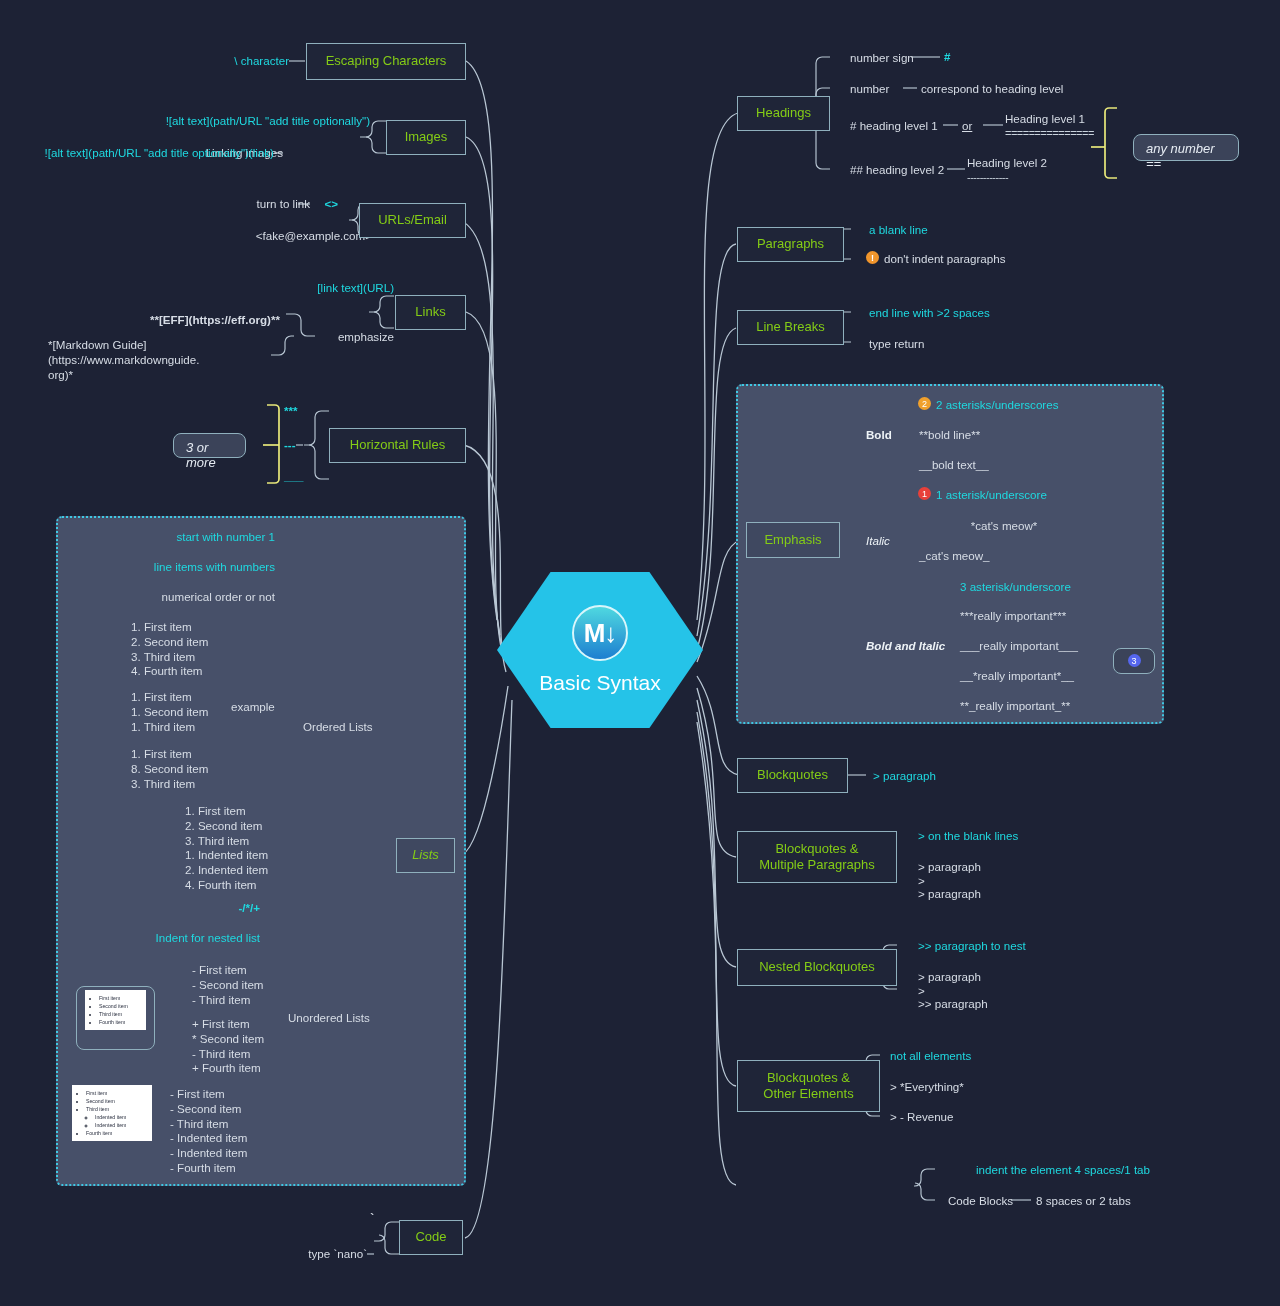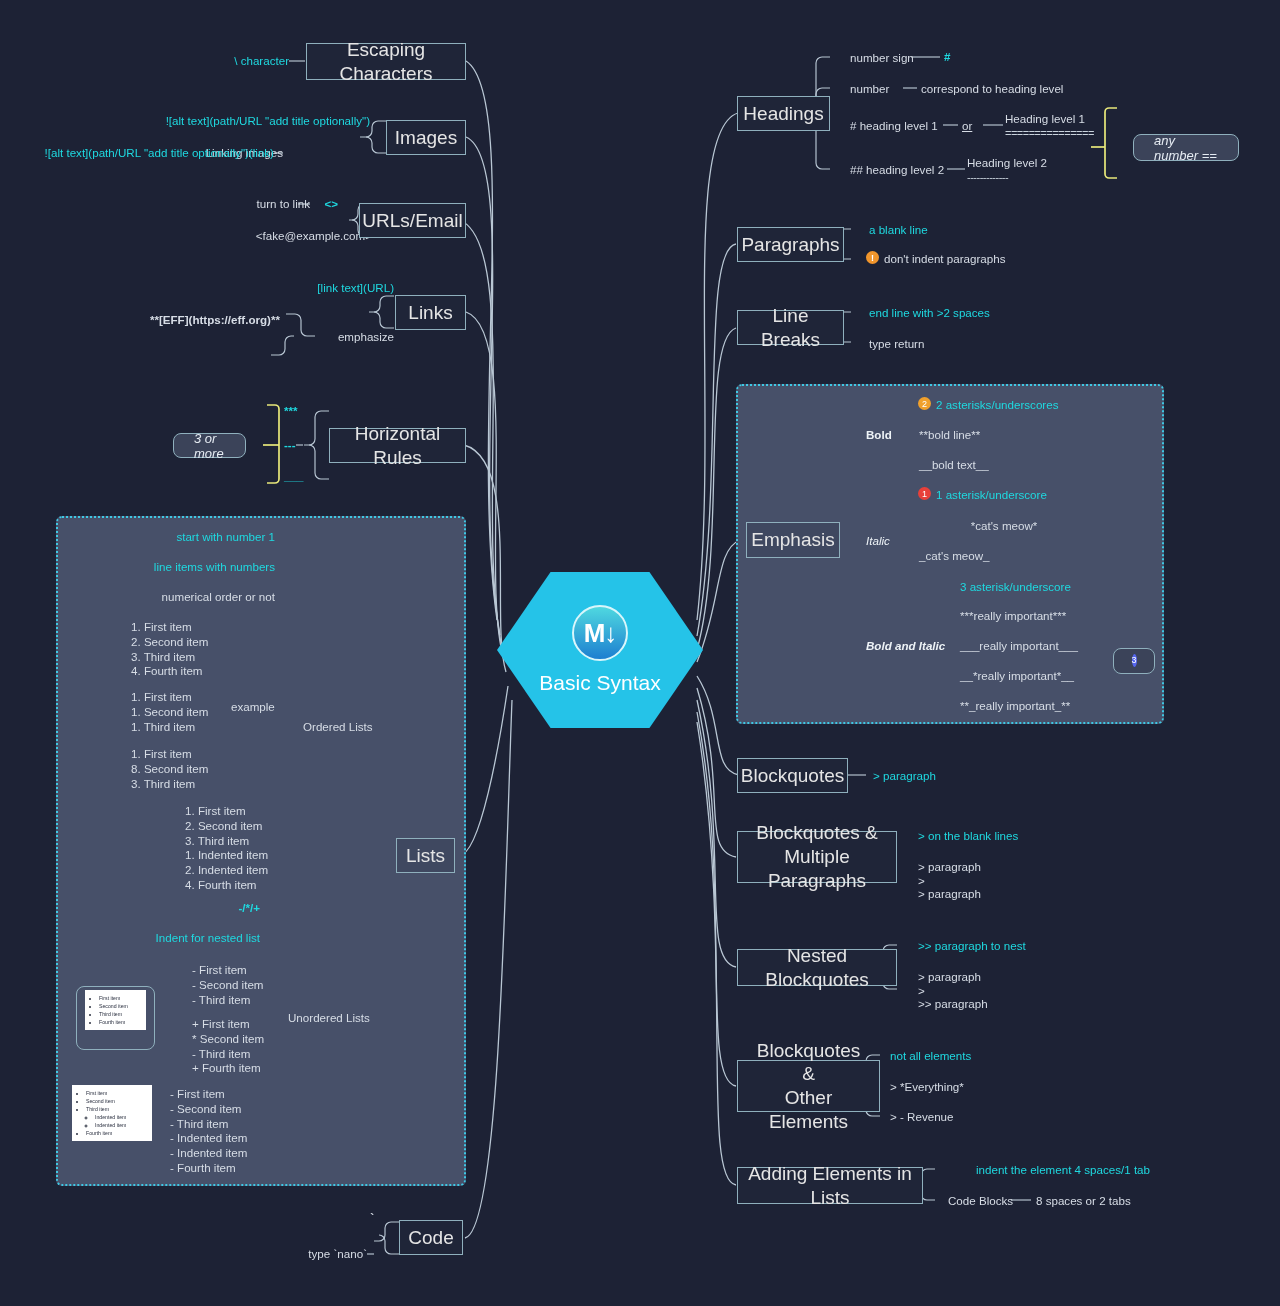--- a/index.html
+++ b/index.html
@@ -25,26 +25,26 @@
     position: absolute;
     background: #475069;
     border: 2px dotted #3fc8e4;
     border-radius: 6px;
   }
   
   .topic {
     position: absolute;
     background: #1f2538;
     border: 1.6px solid #8fb0bd;
-    color: #e5e5e5;
+    color: #84cc16;
     display: flex;
     align-items: center;
     justify-content: center;
     text-align: center;
-    font-size: 19px;
+    font-size: 13px;
     line-height: 1.25;
     padding: 6px 10px;
     white-space: pre-line;
     z-index: 4;
   }
   .topic.on-panel { background: #3f4860; }
   .central {
     position: absolute;
     width: 206px; height: 156px;
     background: #25c3e8;
@@ -81,22 +81,22 @@
   .lf.r { text-align: right; }
   
   .pill {
     position: absolute;
     background: #3b4359;
     border: 1.4px solid #8fb0bd;
     border-radius: 8px;
     color: #e6ecf3;
     font-style: italic;
     font-size: 13px;
-    display: flex; align-items: center; justify-content: center;
-    padding: 6px 20px;
+    display: flex; justify-content: center;
+    padding: 6px 12px;
     z-index: 5;
   }
   .pill.plain { font-style: normal; }
   
   .badge {
     display: inline-flex;
     align-items: center; justify-content: center;
     width: 13px; height: 13px;
     border-radius: 50%;
     font-size: 9px;
@@ -291,21 +291,21 @@
   </div>
   <div class="topic" style="left:359px; top:203px; width:107px; height:35px;">
     <span>URLs/Email</span>
   </div>
   <div class="topic" style="left:395px; top:295px; width:71px; height:35px;">
     <span>Links</span>
   </div>
   <div class="topic" style="left:329px; top:428px; width:137px; height:35px;">
     <span>Horizontal Rules</span>
   </div>
-  <div class="topic on-panel" style="left:396px; top:838px; width:59px; height:35px;">
+  <div class="topic on-panel" style="left:396px; top:838px; width:59px; height:35px;font-style:italic;">
     <span>Lists</span>
   </div>
   <div class="topic" style="left:399px; top:1220px; width:64px; height:35px;">
     <span>Code</span>
   </div>
 
   <div class="topic" style="left:737px; top:96px; width:93px; height:35px;">
     <span>Headings</span>
   </div>
   <div class="topic" style="left:737px; top:227px; width:107px; height:35px;">
@@ -324,37 +324,36 @@
     <span>Blockquotes &amp;
 Multiple Paragraphs</span>
   </div>
   <div class="topic" style="left:737px; top:949px; width:160px; height:37px;">
     <span>Nested Blockquotes</span>
   </div>
   <div class="topic" style="left:737px; top:1060px; width:143px; height:52px;">
     <span>Blockquotes &amp;
 Other Elements</span>
   </div>
-  <div class="topic" style="left:737px; top:1167px; width:186px; height:37px;">
-    <span>Adding Elements in Lists</span>
-  </div>
 
   <div class="lf cy r" style="left:150px; top:54px; width:139px;">\ character</div>
 
   <div class="lf cy r" style="left:100px; top:114px; width:270px;">![alt text](path/URL "add title optionally")</div>
   <div class="lf r" style="left:185px; top:146px; width:98px;">Linking images</div>
   <div class="lf cy r" style="left:20px; top:146px; width:254px;">![alt text](path/URL "add title optionally")(link)</div>
 
   <div class="lf r" style="left:180px; top:197px; width:130px;">turn to link</div>
   <div class="lf cy r" style="left:298px; top:197px; width:40px; font-weight:bold;">&lt;&gt;</div>
   <div class="lf r" style="left:190px; top:229px; width:182px;">&lt;fake@example.com&gt;</div>
 
   <div class="lf cy r" style="left:250px; top:281px; width:144px;">[link text](URL)</div>
   <div class="lf r" style="left:300px; top:330px; width:94px;">emphasize</div>
   <div class="lf r" style="left:80px; top:313px; width:200px; font-weight:bold;">**[EFF](https://eff.org)**</div>
+  <div class="lf" style="left:48px; top:338px; width:245px;">*[Markdown Guide](https://www.markdownguide.
+org)*</div>
 
   <div class="pill" style="left:173px; top:433px; width:73px; height:25px;">
     <span>3 or more</span>
   </div>
   <div class="lf cy" style="left:284px; top:404px; width:40px; font-weight:bold;">***</div>
   <div class="lf cy" style="left:284px; top:438px; width:40px; font-weight:bold;">---</div>
   <div class="lf cy" style="left:284px; top:469px; width:40px; font-weight:bold;">___</div>
 
   <div class="lf" style="left:303px; top:684px; width:96px;margin-top:36px;">Ordered Lists</div>
   <div class="lf cy r" style="left:110px; top:530px; width:165px;">start with number 1</div>

